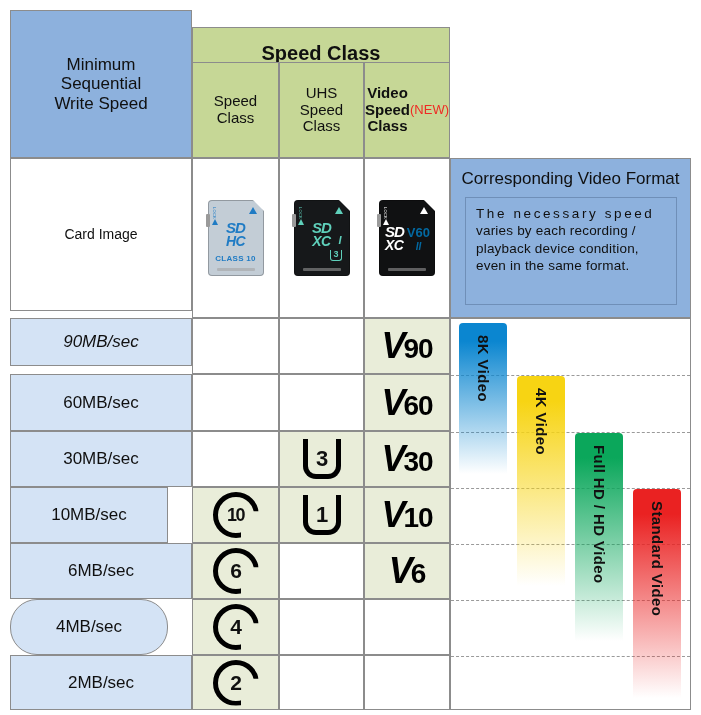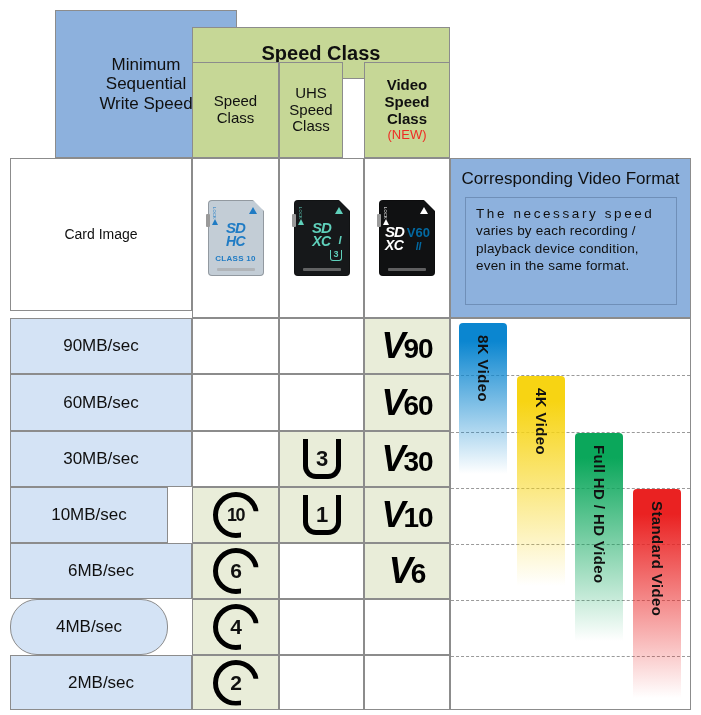--- a/index.html
+++ b/index.html
@@ -245,31 +245,31 @@
   .sym-v .n {
     font-size: 28px;
     letter-spacing: -1px;
     line-height: 1;
   }
 </style>
 </head>
 <body>
 
 <div id="root">
-    <div class="cell hdr-blue" style="left: 10px; top: 10px; width: 182px; height: 148px; flex-direction: column; margin-left: 45px;">
+    <div class="cell hdr-blue" style="left: 10px; top: 10px; width: 182px; height: 148px; flex-direction: column;">
       <div><span>Minimum</span><br><span>Sequential</span><br><span>Write Speed</span></div>
     </div>
     <div class="cell hdr-green hdr-green-title" style="left: 192px; top: 10px; width: 258px; height: 52px; margin-top: 17px;">Speed Class</div>
     <div class="cell hdr-green hdr-green-sub" style="left: 192px; top: 62px; width: 87px; height: 96px; flex-direction: column;">
       <div><span>Speed</span><br><span>Class</span></div>
     </div>
-    <div class="cell hdr-green hdr-green-sub" style="left: 279px; top: 62px; width: 64px; height: 96px; flex-direction: column;">
+    <div class="cell hdr-green hdr-green-sub" style="left: 279px; top: 62px; width: 85px; height: 96px; flex-direction: column;">
       <div><span>UHS</span><br><span>Speed</span><br><span>Class</span></div>
     </div>
-    <div class="cell hdr-green hdr-green-sub bold" style="left: 364px; top: 62px; width: 86px; height: 96px; flex-direction: column;">
+    <div class="cell hdr-green hdr-green-sub bold" style="left: 364px; top: 62px; width: 86px; height: 96px; flex-direction: row;">
       <div><span>Video</span><br><span>Speed</span><br><span>Class</span></div>
       <span class="new-tag">(NEW)</span>
     </div>
     <div class="cell cell-cardrow" style="left: 10px; top: 158px; width: 182px; height: 153px;">Card Image</div>
     <div class="cell cell-cardrow" style="left: 192px; top: 158px; width: 87px; height: 160px;">
       <div class="sdcard">
         <div class="sd-body" style="background: rgb(195, 205, 214); box-shadow: rgba(0, 0, 0, 0.25) 0px 0px 0px 1px inset;"></div>
         <div class="sd-notch" style="border-top: 13px solid rgb(255, 255, 255);"></div>
         <div class="sd-lock"></div>
         <div class="sd-locktxt" style="color: rgb(31, 123, 196);">LOCK</div>
@@ -304,21 +304,21 @@
         <div class="sd-arrow2" style="border-bottom: 6px solid rgb(255, 255, 255);"></div>
         <div style="position: absolute; right: 5px; top: 26px; color: #0369a1; font-weight: bold; font-size: 13px; text-align: center; line-height: 1;">V60<br><span style="font-size:10px;font-style:italic;">II</span></div>
         <div class="sd-logo" style="color: rgb(255, 255, 255); top: 26px; text-align: left; padding-left: 6px;"><span class="l1">SD</span><br><span class="l2">XC</span></div>
         <div class="sd-contacts"></div>
       </div>
     </div>
     <div class="video-hdr" style="left: 450px; top: 158px; width: 241px; height: 160px;">
       <div class="video-hdr-title">Corresponding Video Format</div>
       <div class="video-note"><span class="sp">The necessary speed</span><br><span>varies by each recording /</span><br><span>playback device condition,</span><br><span>even in the same format.</span></div>
     </div>
-    <div class="cell row-label" style="left: 10px; top: 318px; width: 182px; height: 56px;">90MB/sec</div>
+    <div class="cell row-label" style="left: 10px; top: 318px; width: 182px; height: 48px; font-style: italic;">90MB/sec</div>
     <div class="cell cell-white" style="left: 192px; top: 318px; width: 87px; height: 56px;"></div>
     <div class="cell cell-white" style="left: 279px; top: 318px; width: 85px; height: 56px;"></div>
     <div class="cell cell-beige" style="left: 364px; top: 318px; width: 86px; height: 56px;">
       <div class="sym-v">
         <span class="v">V</span>
         <span class="n">90</span>
       </div>
     </div>
     <div class="cell row-label" style="left: 10px; top: 374px; width: 182px; height: 57px;">60MB/sec</div>
     <div class="cell cell-white" style="left: 192px; top: 374px; width: 87px; height: 57px;"></div>

